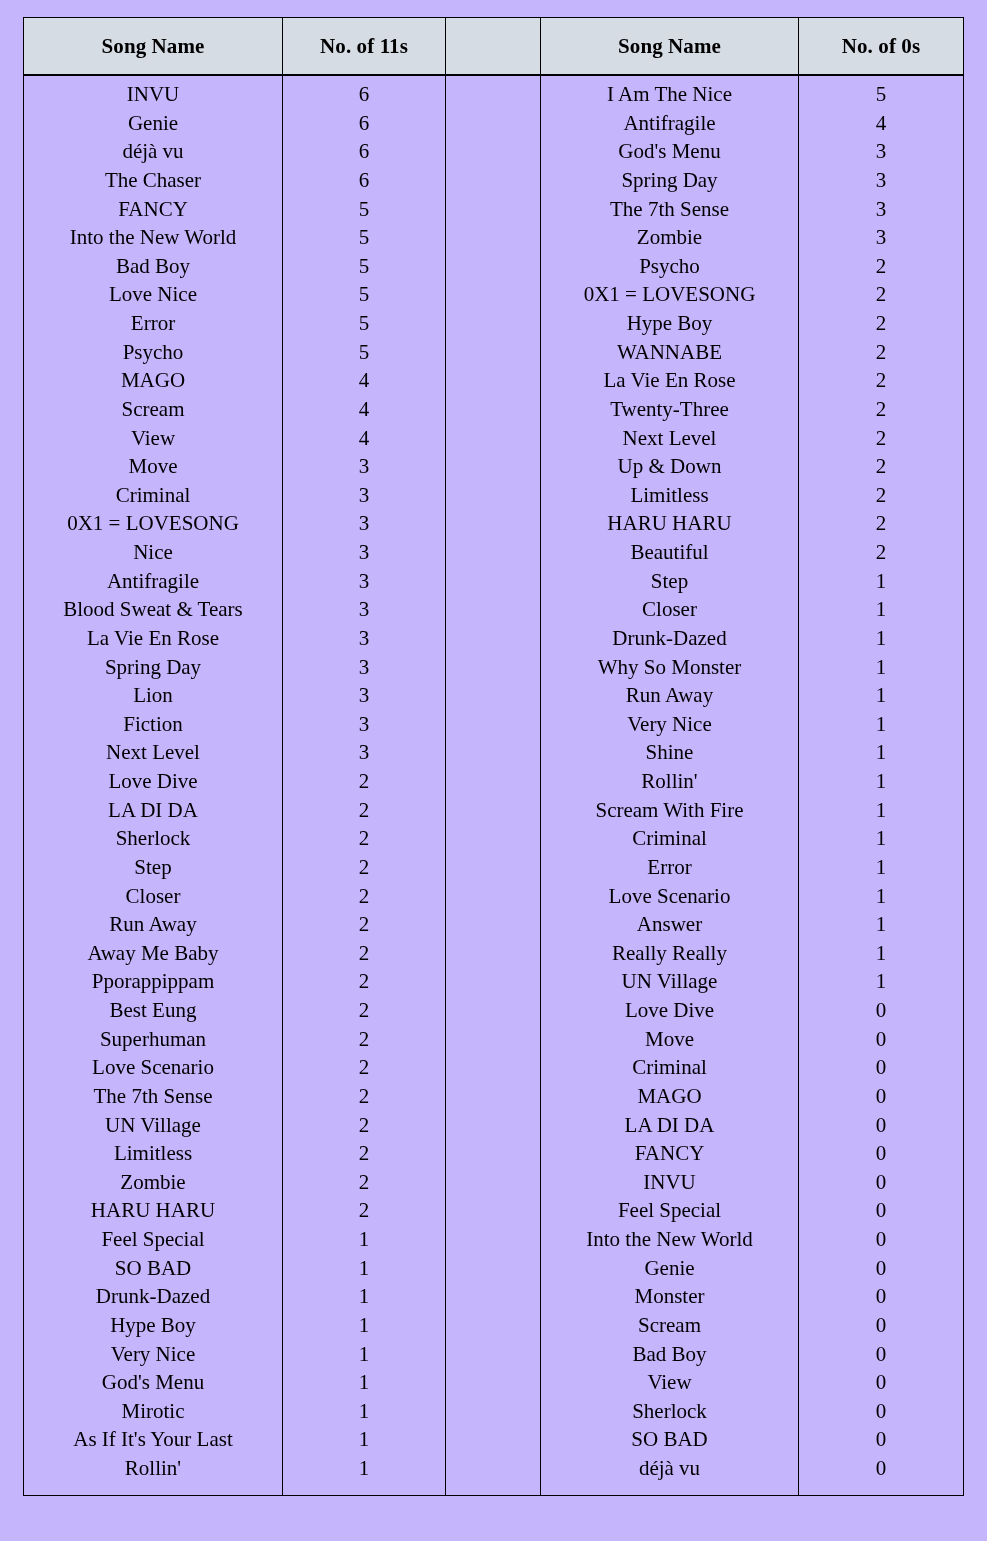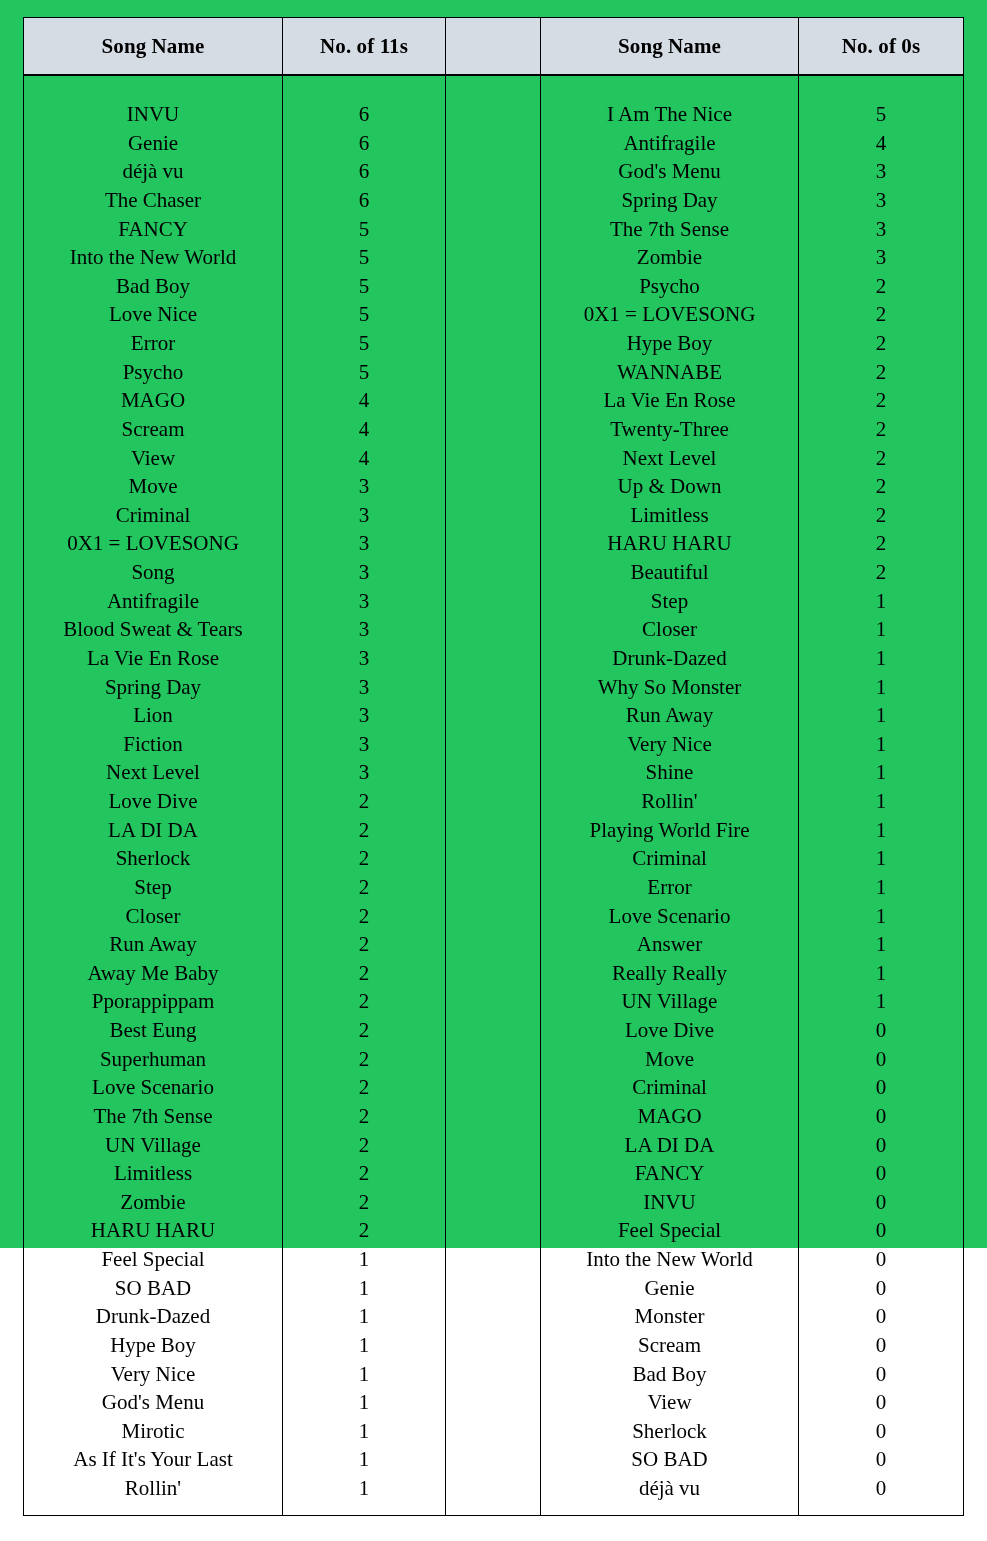--- a/index.html
+++ b/index.html
@@ -11,22 +11,22 @@
     width: 987px;
     height: 1541px;
     font-family: "Liberation Serif", "DejaVu Serif", serif;
     color: #000000;
     overflow: hidden;
   }
 
   #page {
     position: relative;
     width: 987px;
-    height: 1248px;
-    background: #22c55e;
+    height: 1541px;
+    background: #c4b5fd;
   }
 
   table.songs {
     position: absolute;
     left: 23px;
     top: 17px;
     width: 940px;
     border-collapse: collapse;
     table-layout: fixed;
   }
@@ -55,21 +55,21 @@
     border-top: 0;
     border-bottom: 0;
     padding: 0;
     vertical-align: top;
   }
   tbody tr.body-row > td {
     border-bottom: 1.6px solid #000000;
   }
 
   .cell-stack {
-    padding-top: 24px;
+    padding-top: 4px;
     padding-bottom: 12px;
   }
 
   .line {
     height: 28.63px;
     line-height: 28.63px;
     font-size: 21px;
     text-align: center;
     white-space: nowrap;
     overflow: hidden;
@@ -114,21 +114,21 @@
               <div class="line">Bad Boy</div>
               <div class="line">Love Nice</div>
               <div class="line">Error</div>
               <div class="line">Psycho</div>
               <div class="line">MAGO</div>
               <div class="line">Scream</div>
               <div class="line">View</div>
               <div class="line">Move</div>
               <div class="line">Criminal</div>
               <div class="line">0X1 = LOVESONG</div>
-              <div class="line">Song</div>
+              <div class="line">Nice</div>
               <div class="line">Antifragile</div>
               <div class="line">Blood Sweat &amp; Tears</div>
               <div class="line">La Vie En Rose</div>
               <div class="line">Spring Day</div>
               <div class="line">Lion</div>
               <div class="line">Fiction</div>
               <div class="line">Next Level</div>
               <div class="line">Love Dive</div>
               <div class="line">LA DI DA</div>
               <div class="line">Sherlock</div>
@@ -232,21 +232,21 @@
               <div class="line">HARU HARU</div>
               <div class="line">Beautiful</div>
               <div class="line">Step</div>
               <div class="line">Closer</div>
               <div class="line">Drunk-Dazed</div>
               <div class="line">Why So Monster</div>
               <div class="line">Run Away</div>
               <div class="line">Very Nice</div>
               <div class="line">Shine</div>
               <div class="line">Rollin'</div>
-              <div class="line">Playing World Fire</div>
+              <div class="line">Scream With Fire</div>
               <div class="line">Criminal</div>
               <div class="line">Error</div>
               <div class="line">Love Scenario</div>
               <div class="line">Answer</div>
               <div class="line">Really Really</div>
               <div class="line">UN Village</div>
               <div class="line">Love Dive</div>
               <div class="line">Move</div>
               <div class="line">Criminal</div>
               <div class="line">MAGO</div>

